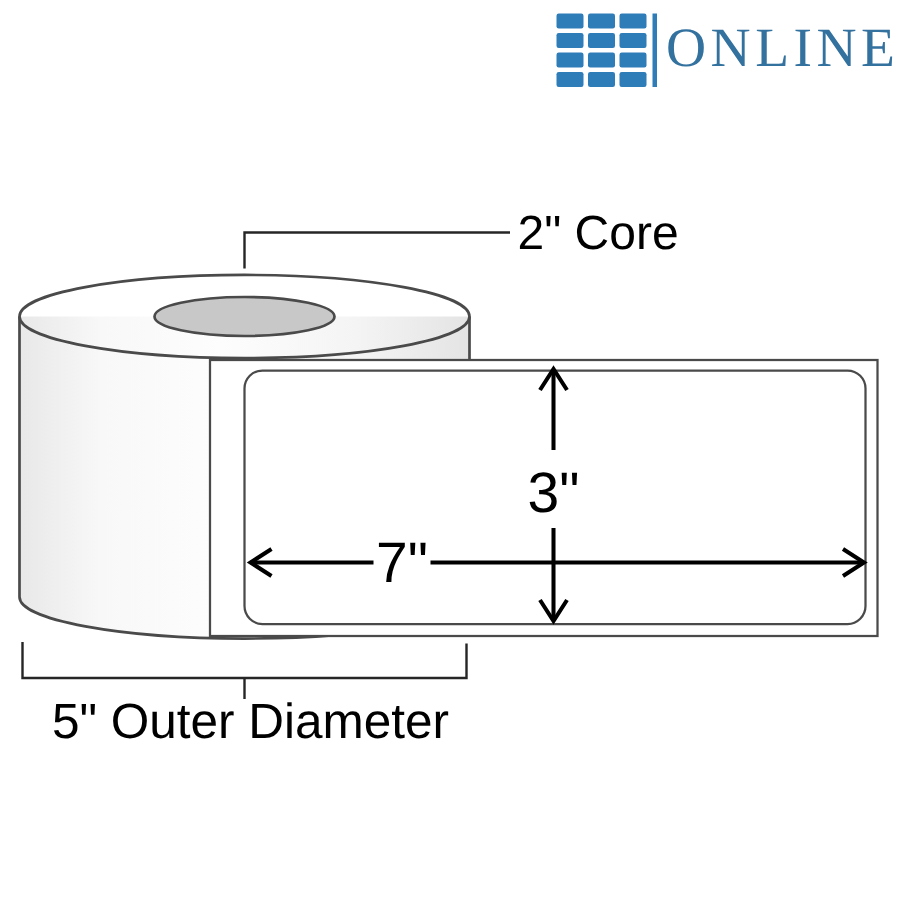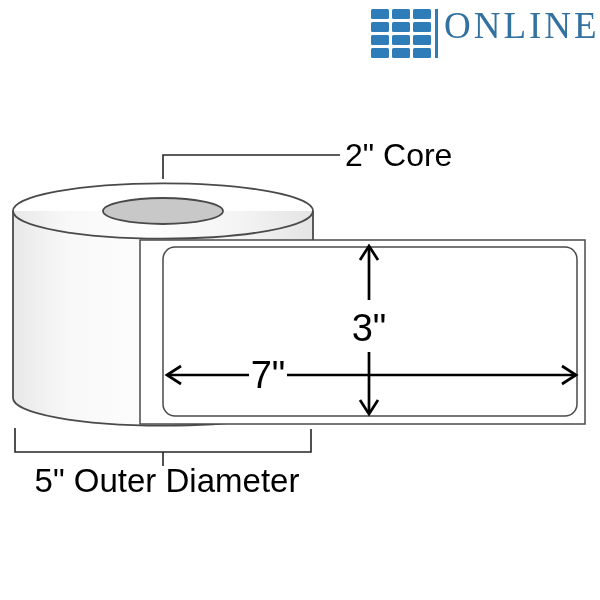--- a/index.html
+++ b/index.html
@@ -29,21 +29,21 @@
   .dtext     { fill: #000000; font-family: "Liberation Sans", sans-serif; }
   .t-core    { font-size: 32px; }
   .t-dim     { font-size: 38px; text-anchor: middle; }
   .t-od      { font-size: 33px; text-anchor: middle; }
   
   .logo {
     position: absolute;
     left: 371px;
     top: 9px;
     display: flex;
-    align-items: flex-start;
+    align-items: center;
   }
   .logo-grid {
     display: grid;
     grid-template-columns: repeat(3, 18px);
     grid-auto-rows: 10px;
     gap: 3px;
   }
   .sq {
     display: block;
     background: #2E7CB8;

